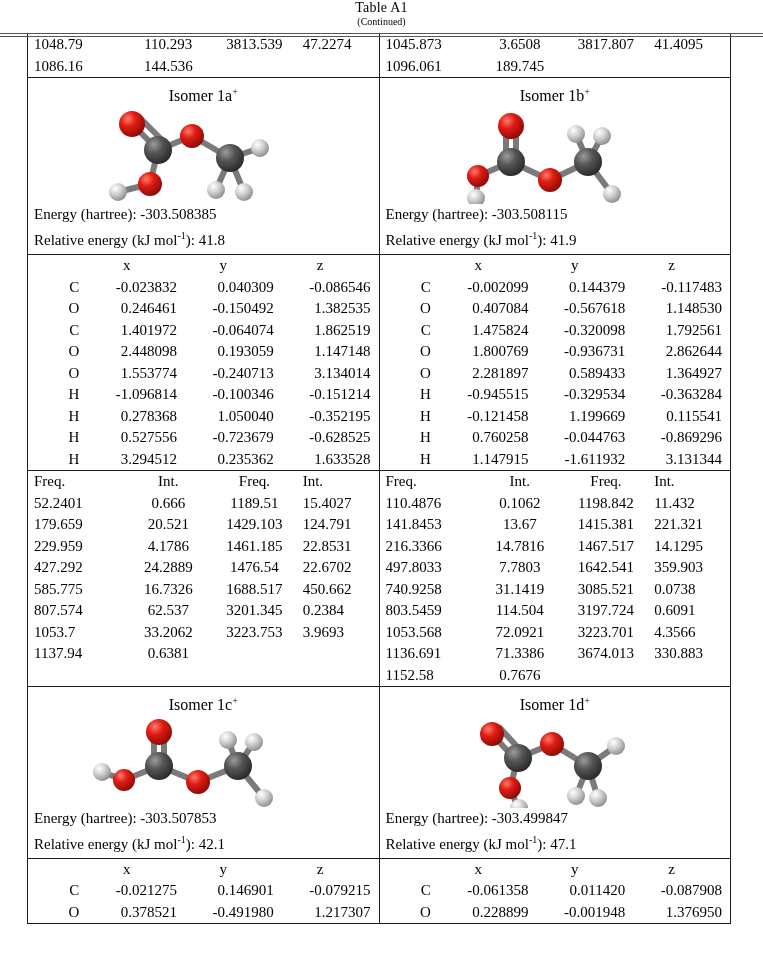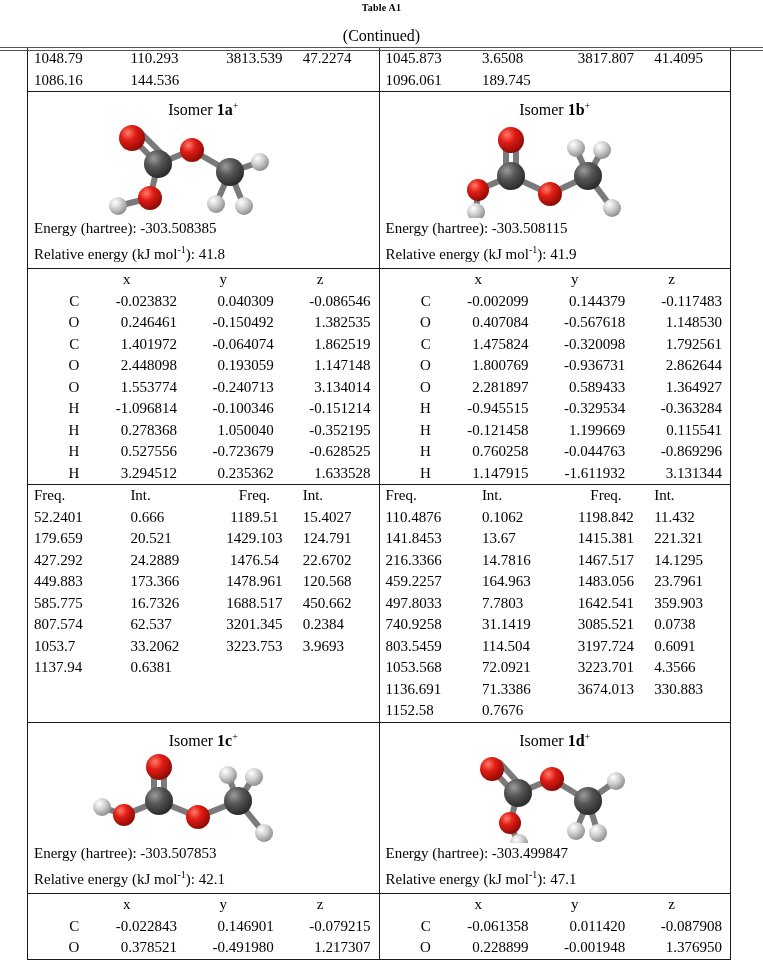--- a/index.html
+++ b/index.html
@@ -15,29 +15,29 @@
     overflow: hidden;
     position: relative;
   }
 
   
   .caption-block {
     text-align: center;
     padding-top: 2px;
   }
   .caption-title {
-    font-size: 10px;
-    font-weight: bold;
+    font-size: 14px;
+    font-weight: normal;
     line-height: 12px;
     letter-spacing: 0.2px;
   }
   .caption-sub {
-    font-size: 16px;
+    font-size: 10px;
     line-height: 13px;
-    margin-top: 15px;
+    margin-top: 1px;
   }
 
   
   .table-wrap {
     position: relative;
     margin-left: 0;
   }
   .top-rule {
     position: absolute;
     left: 0;
@@ -73,39 +73,39 @@
   .grid td {
     border: none;
     font-size: 15px;
     line-height: 21.5px;
     padding: 0;
     white-space: nowrap;
   }
 
   
   .freq .c0 { width: 28%; padding-left: 6px; text-align: left; margin-left: 28px; }
-  .freq .c1 { width: 22%; text-align: left; }
+  .freq .c1 { width: 22%; text-align: center; }
   .freq .c2 { width: 28%; text-align: center; }
   .freq .c3 { width: 22%; text-align: left; }
   .freq .hdr td { }
 
   
   .xyz .sym  { width: 18%; text-align: right; padding-right: 9px; }
   .xyz .num  { width: 27.3%; text-align: right; padding-right: 8px; }
   .xyz .head { text-align: center; padding-right: 20px; }
   .xyz .headsym { }
 
   
   .isomer-title {
     text-align: center;
     font-size: 16px;
     line-height: 20px;
     padding-top: 4px;
   }
-  .isomer-title b { font-weight: bold; }
+  .isomer-title b { font-weight: normal; }
   .isomer-title sup { font-size: 10px; vertical-align: super; }
 
   .mol-area {
     position: relative;
     height: 98px;
   }
   .mol-area.small { height: 92px; }
 
   .energy-line {
     font-size: 15px;
@@ -425,30 +425,30 @@
                   <td class="c2">1189.51</td>
                   <td class="c3">15.4027</td>
                 </tr>
               <tr>
                   <td class="c0">179.659</td>
                   <td class="c1">20.521</td>
                   <td class="c2">1429.103</td>
                   <td class="c3">124.791</td>
                 </tr>
               <tr>
+                  <td class="c0">229.959</td>
+                  <td class="c1">4.1786</td>
+                  <td class="c2">1461.185</td>
+                  <td class="c3">22.8531</td>
+                </tr>
+              <tr>
                   <td class="c0">427.292</td>
                   <td class="c1">24.2889</td>
                   <td class="c2">1476.54</td>
                   <td class="c3">22.6702</td>
-                </tr>
-              <tr>
-                  <td class="c0">449.883</td>
-                  <td class="c1">173.366</td>
-                  <td class="c2">1478.961</td>
-                  <td class="c3">120.568</td>
                 </tr>
               <tr>
                   <td class="c0">585.775</td>
                   <td class="c1">16.7326</td>
                   <td class="c2">1688.517</td>
                   <td class="c3">450.662</td>
                 </tr>
               <tr>
                   <td class="c0">807.574</td>
                   <td class="c1">62.537</td>
@@ -490,26 +490,20 @@
                   <td class="c0">141.8453</td>
                   <td class="c1">13.67</td>
                   <td class="c2">1415.381</td>
                   <td class="c3">221.321</td>
                 </tr>
               <tr>
                   <td class="c0">216.3366</td>
                   <td class="c1">14.7816</td>
                   <td class="c2">1467.517</td>
                   <td class="c3">14.1295</td>
-                </tr>
-              <tr>
-                  <td class="c0">459.2257</td>
-                  <td class="c1">164.963</td>
-                  <td class="c2">1483.056</td>
-                  <td class="c3">23.7961</td>
                 </tr>
               <tr>
                   <td class="c0">497.8033</td>
                   <td class="c1">7.7803</td>
                   <td class="c2">1642.541</td>
                   <td class="c3">359.903</td>
                 </tr>
               <tr>
                   <td class="c0">740.9258</td>
                   <td class="c1">31.1419</td>
@@ -634,21 +628,21 @@
           <table class="grid xyz">
             <tbody>
               <tr>
                 <td class="sym headsym"></td>
                 <td class="num head">x</td>
                 <td class="num head">y</td>
                 <td class="num head">z</td>
               </tr>
               <tr>
                   <td class="sym">C</td>
-                  <td class="num">-0.022843</td>
+                  <td class="num">-0.021275</td>
                   <td class="num">0.146901</td>
                   <td class="num">-0.079215</td>
                 </tr>
               <tr>
                   <td class="sym">O</td>
                   <td class="num">0.378521</td>
                   <td class="num">-0.491980</td>
                   <td class="num">1.217307</td>
                 </tr>
 

